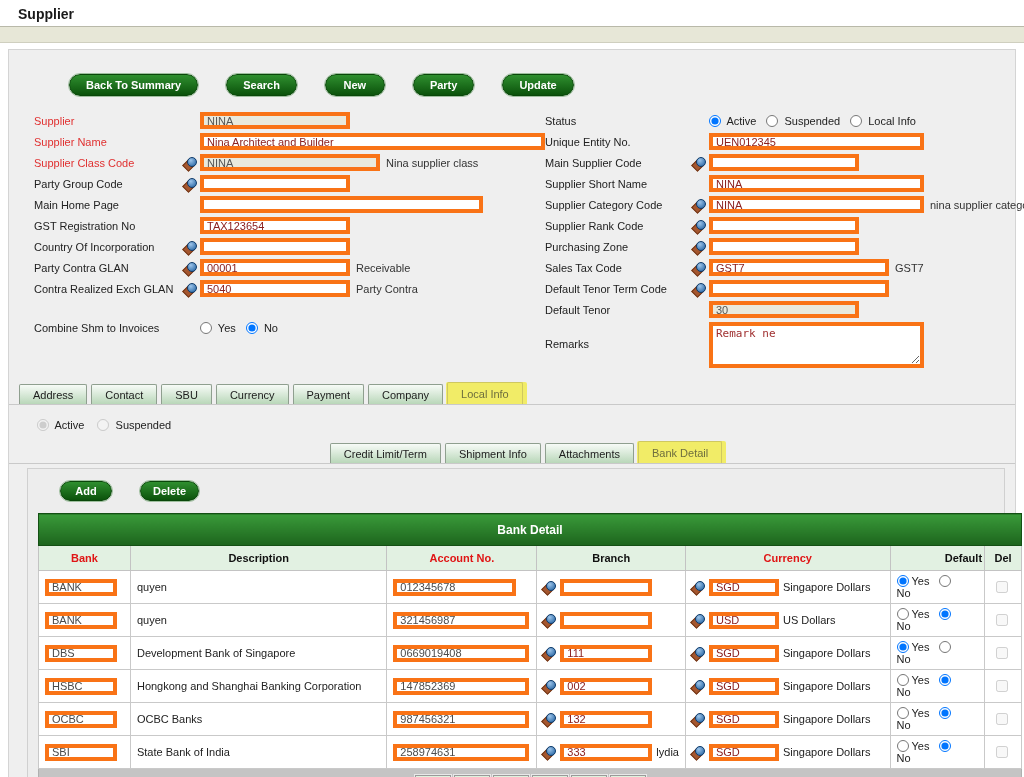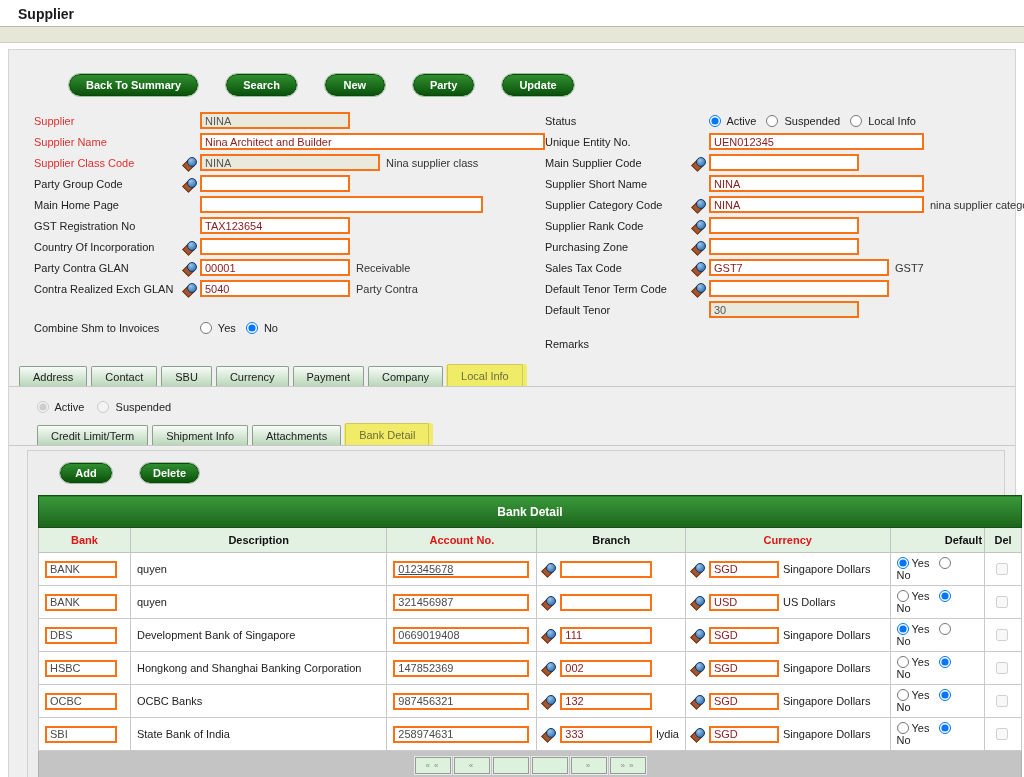--- a/index.html
+++ b/index.html
@@ -25,39 +25,39 @@
   .frow .lbl.req { color:#e03030; }
   .col-right .frow .lbl { width:148px; }
   .icon-slot { width:16px; flex:none; display:flex; align-items:center; }
   .suffix { margin-left:6px; color:#333; white-space:nowrap; }
 
   .lk { position:relative; width:13px; height:12px; display:inline-block; cursor:pointer; }
   .lk::before { content:''; position:absolute; left:0; top:4px; width:7px; height:7px; background:#a5562e; border:1px solid #6e3516; transform:rotate(45deg); }
   .lk::after { content:''; position:absolute; right:0; top:0; width:8px; height:8px; border-radius:50%;
     background:radial-gradient(circle at 35% 30%, #9cc4ea, #1c5c9c); border:1px solid #0d3a6a; }
 
-  input[type=text], textarea { border:2px solid #f97316; background:#fff; height:17px; font-size:11px;
+  input[type=text], textarea { border:4px solid #f97316; background:#fff; height:17px; font-size:11px;
     padding:1px 3px; color:#8b2020; font-family:"Liberation Sans",sans-serif; }
   input[type=text]:disabled { background:#e9e9dd; color:#555; }
   input.gray-val { color:#4a4a4a; }
   textarea { height:46px; width:215px; resize:both; color:#a03030; font-family:"DejaVu Sans Mono",monospace; font-size:11px; }
   .w150 { width:150px; } .w180 { width:180px; } .w215 { width:215px; } .w283 { width:283px; } .w345 { width:345px; }
 
   input[type=radio], input[type=checkbox] { width:12px; height:12px; margin:0 3px 0 0; vertical-align:-2px; }
   .radio-lbl { margin-right:10px; }
 
   .tabs { display:flex; gap:4px; padding-left:10px; margin-top:8px; border-bottom:1px solid #c9c9c9; align-items:flex-end; }
   .tab { background:linear-gradient(#f7fbf7,#b9d7b9); border:1px solid #8f9f8f; border-bottom:none;
     border-radius:2px 2px 0 0; padding:4px 13px 3px 13px; color:#1c1c1c; cursor:pointer; white-space:nowrap; }
   .tab.active { background:#f1ec67; border-color:#cfc860; color:#6e6e3e; padding-top:5px; padding-bottom:4px;
     box-shadow:4px 0 0 0 #f1ec67, -1px 0 0 0 #f1ec67; }
 
   .content-panel { background:#efefef; padding-top:10px; }
   .li-radio-row { padding:4px 5px 8px 28px; }
-  .tabs.sub { padding-left:28px; margin-top:2px; }
+  .tabs.sub { padding-left:28px; margin-top:2px;justify-content:center; }
 
   .bank-panel { margin:4px 10px 0 18px; border:1px solid #d0d0d0; background:#ededed; padding:12px 9px 0 10px; }
   .bank-buttons { display:flex; gap:28px; padding:0 0 12px 22px; }
 
   table.bank { border-collapse:collapse; width:984px; background:#fff; border:1px solid #b5b5b5; }
   .bank-titlebar { background:linear-gradient(#3a9a3a,#1c641c); border:1px solid #145014; color:#fff;
     font-weight:bold; font-size:12px; text-align:center; height:20px; padding:2px 0; }
   table.bank th { background:#e2f1e2; border:1px solid #c3c3c3; font-weight:bold; font-size:11px; padding:6px 2px; color:#111; }
   table.bank th.red { color:#e01515; }
   table.bank td { border:1px solid #c9c9c9; padding:4px 6px; height:32px; background:#fff; vertical-align:middle; }
@@ -253,20 +253,21 @@
 
       <div class="frow">
         <span class="lbl">Default Tenor</span>
         <span class="icon-slot"></span>
         <input type="text" class="w150" disabled="" value="30" style="">
       </div>
 
       <div class="frow" style="align-items:flex-start; margin-top:2px;">
         <span class="lbl" style="padding-top:16px;">Remarks</span>
         <span class="icon-slot"></span>
+        <textarea style="">Remark ne</textarea>
       </div>
     </div>
   </div>
 
   <div class="tabs" style="margin-top:14px;">
     <span class="tab">Address</span>
     <span class="tab">Contact</span>
     <span class="tab">SBU</span>
     <span class="tab">Currency</span>
     <span class="tab">Payment</span>
@@ -312,21 +313,21 @@
           <th class="red" style="width:150px;">Account No.</th>
           <th style="width:147px;">Branch</th>
           <th class="red" style="width:205px;">Currency</th>
           <th style="width:95px;text-align:right;">Default</th>
           <th style="width:37px;">Del</th>
         </tr>
 
         <tr>
           <td><input type="text" class="gray-val" style="width: 72px;" value="BANK"></td>
           <td><span>quyen</span></td>
-          <td><input type="text" class="gray-val" style="width: 136px; text-decoration: underline;" value="012345678"></td>
+          <td><input type="text" class="gray-val" style="width: 123px; text-decoration: underline;" value="012345678"></td>
           <td>
                   <div class="cellflex">
                     <span class="lk"></span>
                     <input type="text" style="width: 92px;" value="">
                   </div>
                 </td>
           <td>
                   <div class="cellflex">
                     <span class="lk"></span>
                     <input type="text" style="width: 70px;" value="SGD">

